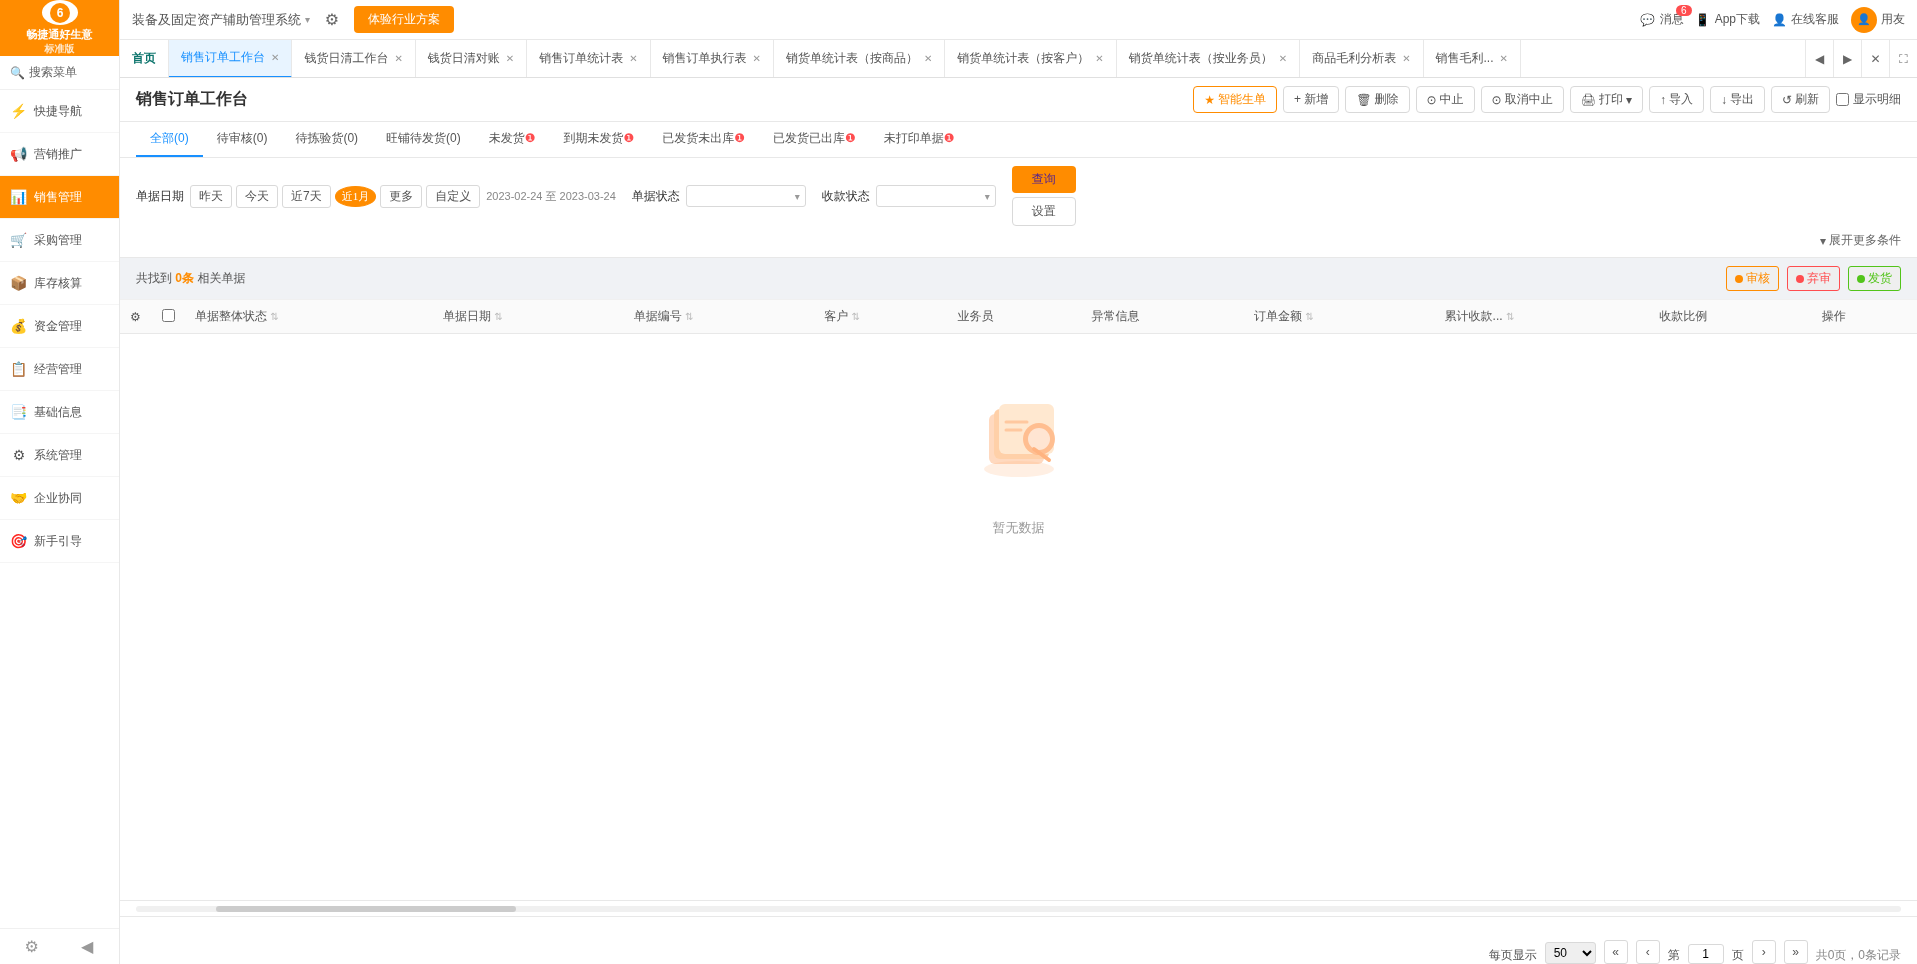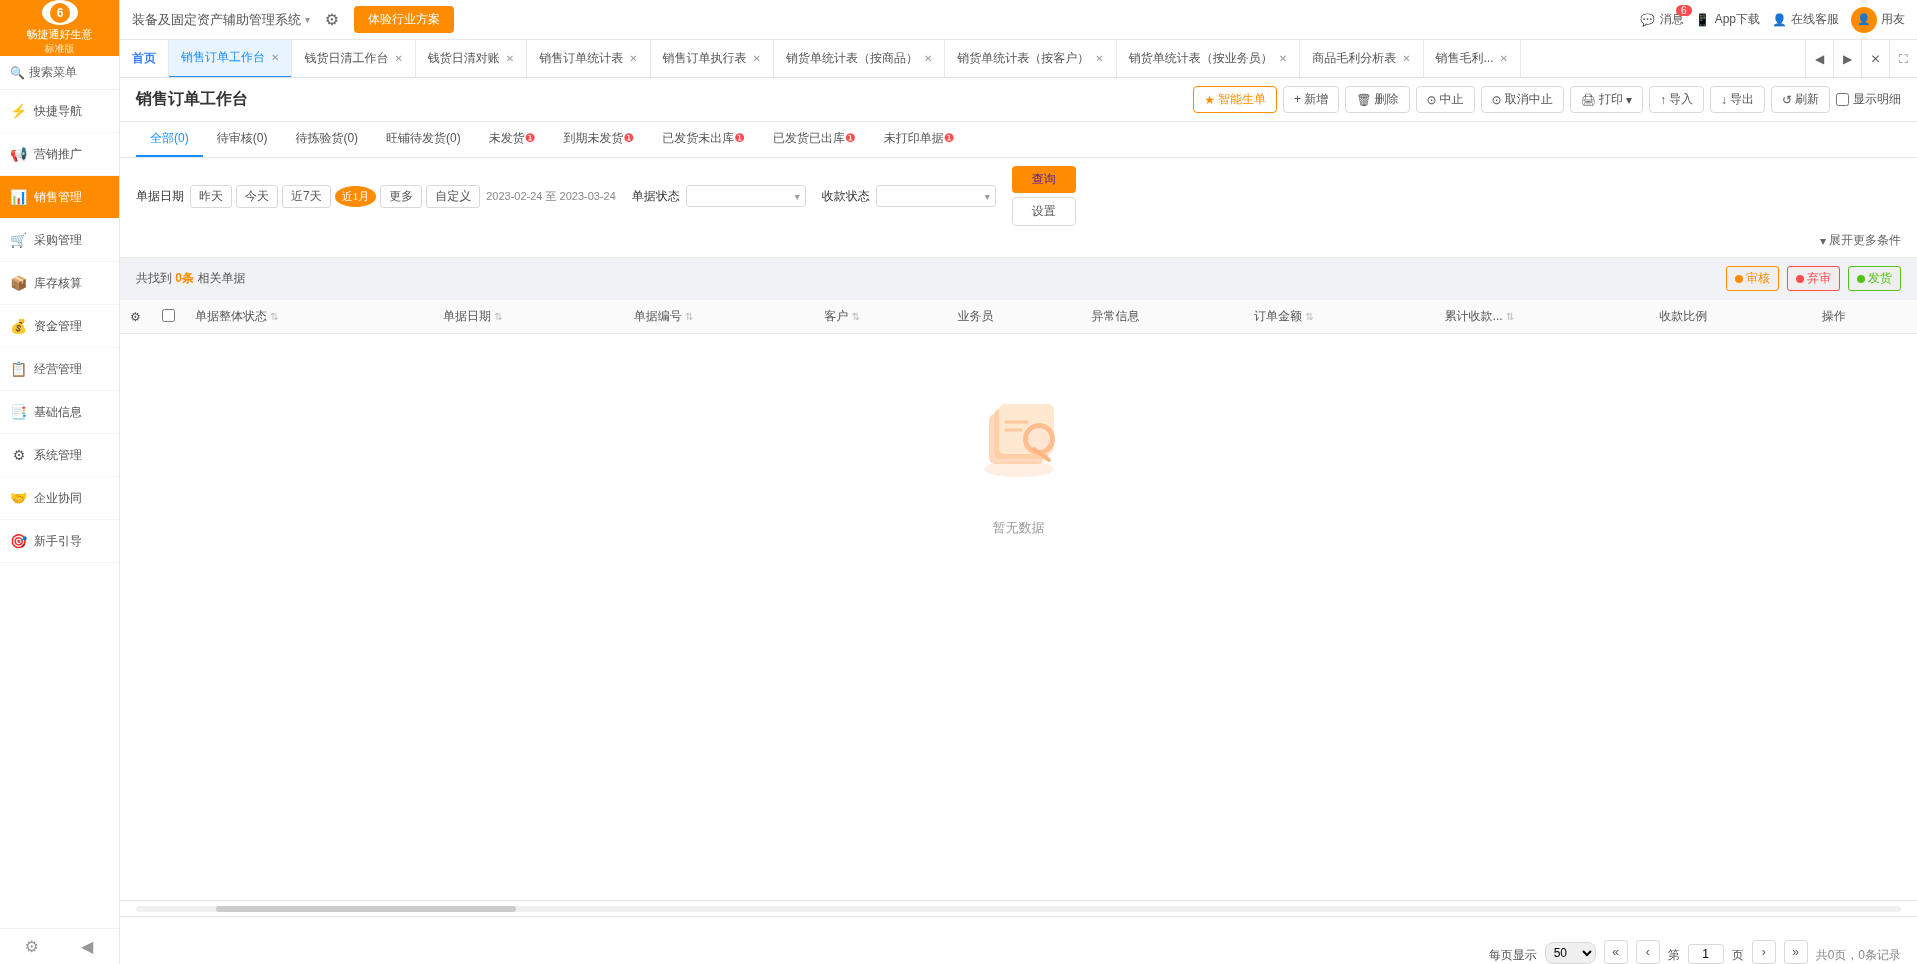--- a/index.html
+++ b/index.html
@@ -2,21 +2,21 @@
 <html><head>
   <meta charset="utf-8">
   <style>
     * { box-sizing: border-box; margin: 0; padding: 0; }
     body { font-family: 'Microsoft YaHei', Arial, sans-serif; font-size: 12px; background: #f5f5f5; display: flex; height: 964px; overflow: hidden; }
 
     
     .sidebar { width: 120px; background: #fff; display: flex; flex-direction: column; border-right: 1px solid #e8e8e8; flex-shrink: 0; }
     .sidebar-logo { height: 56px; background: #ff8c00; display: flex; align-items: center; justify-content: center; flex-direction: column; }
     .sidebar-logo-icon { width: 36px; height: 36px; background: #fff; border-radius: 50%; display: flex; align-items: center; justify-content: center; margin-bottom: 2px; }
-    .sidebar-logo-text { color: #fff; font-size: 11px; }
+    .sidebar-logo-text { color: #fff; font-size: 11px; font-weight: bold; }
     .sidebar-search { padding: 8px 10px; border-bottom: 1px solid #f0f0f0; display: flex; align-items: center; gap: 4px; cursor: pointer; color: #666; font-size: 12px; }
     .sidebar-menu-item { padding: 12px 10px; display: flex; align-items: center; gap: 6px; cursor: pointer; color: #555; font-size: 12px; border-bottom: 1px solid #f5f5f5; }
     .sidebar-menu-item.active { background: #ff8c00; color: #fff; }
     .sidebar-menu-item .menu-icon { width: 18px; height: 18px; display: flex; align-items: center; justify-content: center; font-size: 14px; }
     .sidebar-bottom { margin-top: auto; padding: 8px; display: flex; gap: 8px; border-top: 1px solid #f0f0f0; }
     .sidebar-bottom-btn { flex: 1; display: flex; align-items: center; justify-content: center; cursor: pointer; color: #999; font-size: 16px; }
 
     
     .main { flex: 1; display: flex; flex-direction: column; overflow: hidden; }
 
@@ -27,21 +27,21 @@
     .topbar-btn-orange { background: #ff8c00; color: #fff; border: none; padding: 5px 14px; border-radius: 4px; cursor: pointer; font-size: 12px; }
     .topbar-right { display: flex; align-items: center; gap: 12px; margin-left: auto; }
     .topbar-right-item { display: flex; align-items: center; gap: 4px; cursor: pointer; color: #555; font-size: 12px; position: relative; }
     .badge { background: #ff4d4f; color: #fff; border-radius: 8px; font-size: 10px; padding: 0 4px; min-width: 16px; text-align: center; position: absolute; top: -6px; right: -8px; }
     .topbar-avatar { width: 26px; height: 26px; background: #ff8c00; border-radius: 50%; display: flex; align-items: center; justify-content: center; color: #fff; font-size: 11px; }
 
     
     .tabbar { height: 38px; background: #fff; border-bottom: 1px solid #e0e0e0; display: flex; align-items: center; overflow: hidden; }
     .tab-item { height: 38px; padding: 0 12px; display: flex; align-items: center; gap: 4px; cursor: pointer; font-size: 12px; color: #555; border-right: 1px solid #e8e8e8; white-space: nowrap; flex-shrink: 0; }
     .tab-item.active { background: #e8f4ff; color: #1890ff; border-bottom: 2px solid #1890ff; }
-    .tab-item.home { color: #3b82f6; font-weight: bold; }
+    .tab-item.home { color: #0f766e; font-weight: bold; }
     .tab-close { font-size: 10px; color: #999; cursor: pointer; margin-left: 2px; }
     .tab-nav-btn { width: 28px; height: 38px; display: flex; align-items: center; justify-content: center; cursor: pointer; color: #666; border-left: 1px solid #e8e8e8; flex-shrink: 0; }
     .tabbar-end { display: flex; margin-left: auto; }
 
     
     .content { flex: 1; overflow: auto; background: #f0f2f5; display: flex; flex-direction: column; }
 
     
     .page-header { background: #fff; padding: 8px 16px; display: flex; align-items: center; justify-content: space-between; border-bottom: 1px solid #e8e8e8; }
     .page-title-text { font-size: 16px; font-weight: bold; color: #333; }
@@ -88,21 +88,21 @@
     .th-settings { width: 32px; text-align: center; }
     .th-checkbox { width: 32px; text-align: center; }
 
     
     .empty-state { display: flex; flex-direction: column; align-items: center; justify-content: center; padding: 60px 0; }
     .empty-icon { font-size: 80px; color: #ffb380; margin-bottom: 16px; }
     .empty-text { color: #999; font-size: 13px; }
 
     
     .pagination-bar { height: 48px; background: #fff; border-top: 1px solid #e8e8e8; display: flex; align-items: flex-end; justify-content: flex-end; padding: 0 16px; gap: 8px; font-size: 12px; color: #555; }
-    .page-size-select { border: 1px solid #d9d9d9; border-radius: 8px; padding: 2px 4px; font-size: 12px; }
+    .page-size-select { border: 1px solid #d9d9d9; border-radius: 3px; padding: 2px 4px; font-size: 12px; }
     .page-nav-btn { width: 24px; height: 24px; display: flex; align-items: center; justify-content: center; border: 1px solid #d9d9d9; border-radius: 3px; cursor: pointer; color: #555; background: #fff; }
     .page-num-input { width: 36px; border: 1px solid #d9d9d9; border-radius: 3px; padding: 2px 4px; text-align: center; font-size: 12px; }
     .page-total { color: #888; }
 
     
     .scroll-bar-area { height: 16px; background: #fff; border-top: 1px solid #e8e8e8; display: flex; align-items: center; padding: 0 0; }
     .scroll-track { flex: 1; height: 6px; background: #f0f0f0; border-radius: 3px; margin: 0 16px; position: relative; }
     .scroll-thumb { width: 300px; height: 6px; background: #ccc; border-radius: 3px; position: absolute; left: 80px; }
   </style>
 </head>

